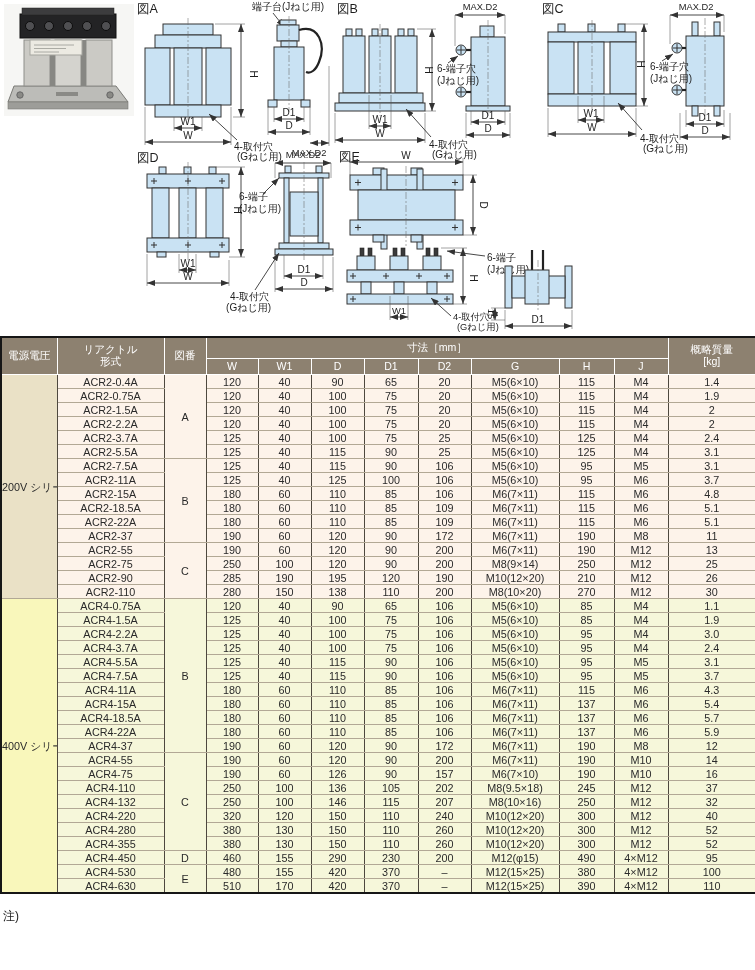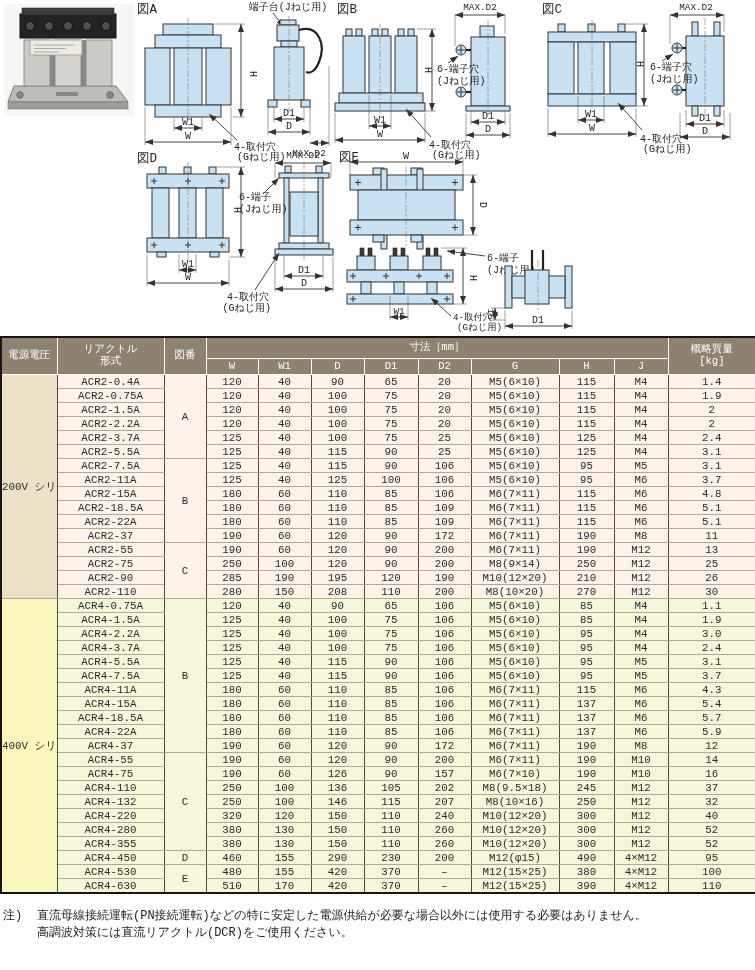--- a/index.html
+++ b/index.html
@@ -1,17 +1,17 @@
 <!DOCTYPE html>
 <html style="--header-bg: #8d8170; --header-text: #ffffff; --v200-label-bg: #eae1c6; --v200-row-bg: #fdf3ea; --v400-label-bg: #f9f7bb; --v400-row-bg: #f6f7da; --h-border: #b2a895; --v-border: #4e483f; --diagram-fill: #c9e2f3; --diagram-stroke: #333333;"><head>
 <meta charset="utf-8">
 <style>
   html,body{margin:0;padding:0;background:#fff;}
   #canvas{position:relative;width:755px;height:970px;background:#fff;overflow:hidden;
-          font-family:Liberation Mono, monospace;color:#2a2a2a;}
+          font-family:Liberation Sans, sans-serif;color:#2a2a2a;}
   svg{position:absolute;overflow:visible;}
   
   .fl{fill:var(--diagram-fill);stroke:var(--diagram-stroke);stroke-width:1;}
   .dk{fill:#3a3a3a;stroke:#222;stroke-width:.6;}
   .ln{stroke:var(--diagram-stroke);fill:none;stroke-width:1;}
   .thk{stroke:#222;fill:none;stroke-width:2.2;}
   .dim{stroke:#333;fill:none;stroke-width:.9;}
   .ext{stroke:#555;fill:none;stroke-width:.55;}
   .cl{stroke:#666;fill:none;stroke-width:.55;stroke-dasharray:7 2 2 2;}
   .pl{stroke:#333;stroke-width:.9;}
@@ -652,21 +652,21 @@
           <td class="num-cell">190</td>
           <td class="num-cell">M10(12×20)</td>
           <td class="num-cell">210</td>
           <td class="num-cell">M12</td>
           <td class="num-cell">26</td>
         </tr>
         <tr class="v200">
           <td class="model-cell">ACR2-110</td>
           <td class="num-cell">280</td>
           <td class="num-cell">150</td>
-          <td class="num-cell">208</td>
+          <td class="num-cell">138</td>
           <td class="num-cell">110</td>
           <td class="num-cell">200</td>
           <td class="num-cell">M8(10×20)</td>
           <td class="num-cell">270</td>
           <td class="num-cell">M12</td>
           <td class="num-cell">30</td>
         </tr>
         <tr class="v400 section-first">
           <td class="series-cell" rowspan="21">400V
 シリーズ</td>
@@ -923,19 +923,15 @@
           <td class="num-cell">M12(15×25)</td>
           <td class="num-cell">390</td>
           <td class="num-cell">4×M12</td>
           <td class="num-cell">110</td>
         </tr>
       </tbody>
   </table>
 
   <div class="notes">
     <div class="lbl">注)</div>
-    <div>
-      <div>直流母線接続運転(PN接続運転)などの特に安定した電源供給が必要な場合以外には使用する必要はありません。</div>
-      <div>高調波対策には直流リアクトル(DCR)をご使用ください。</div>
-    </div>
   </div>
 
 </div>
 
 </body></html>

